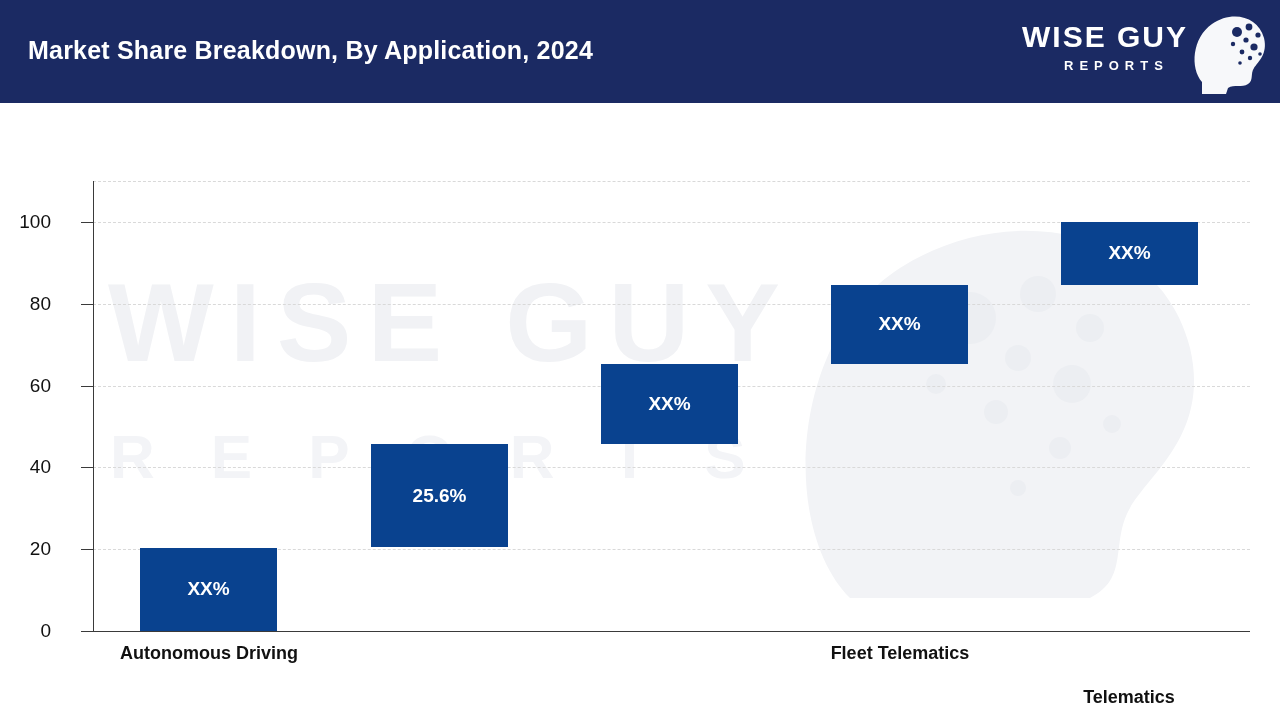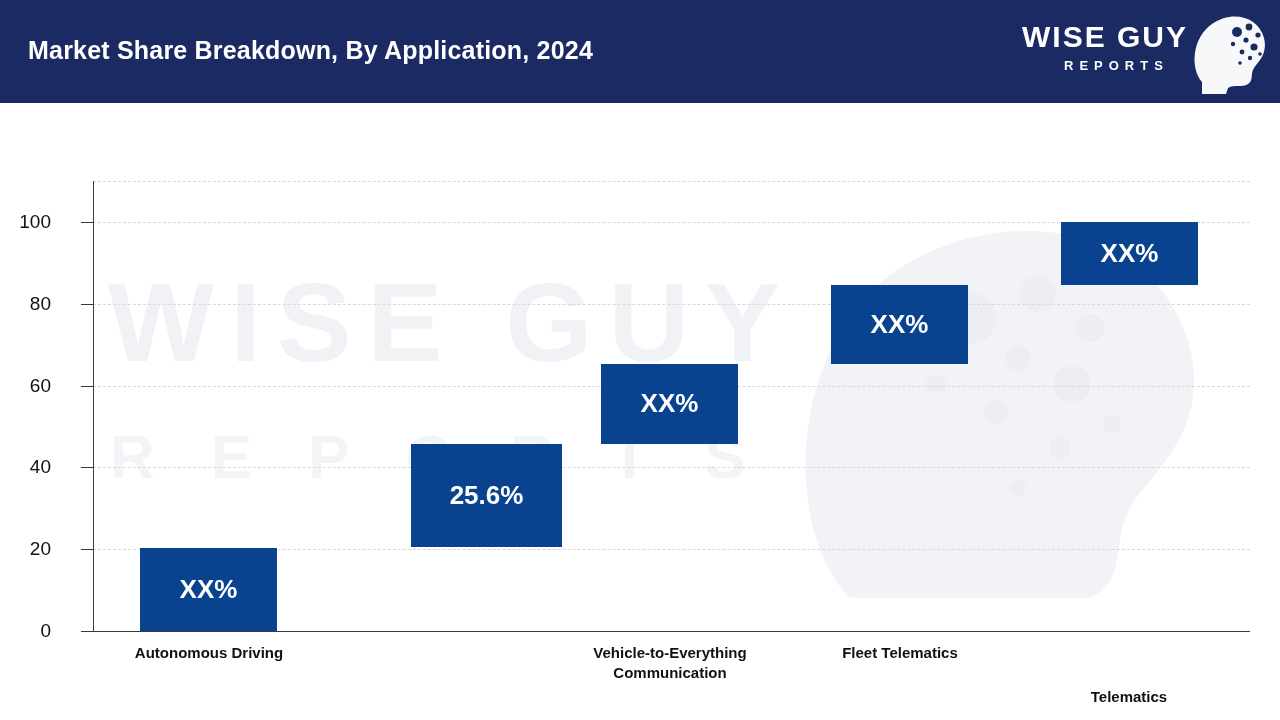--- a/index.html
+++ b/index.html
@@ -181,29 +181,29 @@
 
   .bar {
     position: absolute;
     background: #09428f;
     display: flex;
     align-items: center;
     justify-content: center;
   }
   .bar-label {
     color: #ffffff;
-    font-size: 26px;
+    font-size: 19px;
     font-weight: bold;
     white-space: nowrap;
   }
 
   .xcat {
     position: absolute;
     text-align: center;
-    font-size: 15px;
+    font-size: 18px;
     font-weight: bold;
     color: #111111;
     line-height: 20px;
   }
 </style>
 </head>
 <body>
 
 <div class="page">
 
@@ -255,21 +255,21 @@
       <div class="gridline" style="top:40.9px;"></div>
       <div class="gridline" style="top:122.7px;"></div>
       <div class="gridline" style="top:204.5px;"></div>
       <div class="gridline" style="top:286.4px;"></div>
       <div class="gridline" style="top:368.2px;"></div>
 
       <div class="bar" style="left:47px; width:137px; top:366.5px; height:83.5px;">
         <span class="bar-label">XX%</span>
       </div>
 
-      <div class="bar" style="left:278px; width:151px; top:262.6px; height:103.9px;margin-left:40px;">
+      <div class="bar" style="left:278px; width:137px; top:262.6px; height:103.9px;">
         <span class="bar-label">25.6%</span>
       </div>
 
       <div class="bar" style="left:508px; width:137px; top:183.2px; height:79.4px;">
         <span class="bar-label">XX%</span>
       </div>
 
       <div class="bar" style="left:738px; width:137px; top:103.8px; height:79.4px;">
         <span class="bar-label">XX%</span>
       </div>
@@ -295,19 +295,18 @@
         <div class="ylabel" style="top:204.5px;">60</div>
 
         <div class="tick" style="top:122.7px;"></div>
         <div class="ylabel" style="top:122.7px;">80</div>
 
         <div class="tick" style="top:40.9px;"></div>
         <div class="ylabel" style="top:40.9px;">100</div>
       </div>
 
       <div class="xcat" style="left:25px; top:462px; width:182px;">Autonomous Driving</div>
-      <div class="xcat" style="left:497px; top:462px; width:160px;">Vehicle-to-Everything Communication</div>
       <div class="xcat" style="left:716px; top:462px; width:182px;">Fleet Telematics</div>
       <div class="xcat" style="left:956px; top:462px; width:160px;margin-top:44px;">Telematics</div>
 
     </div>
   </div>
 </div>
 
 </body></html>

